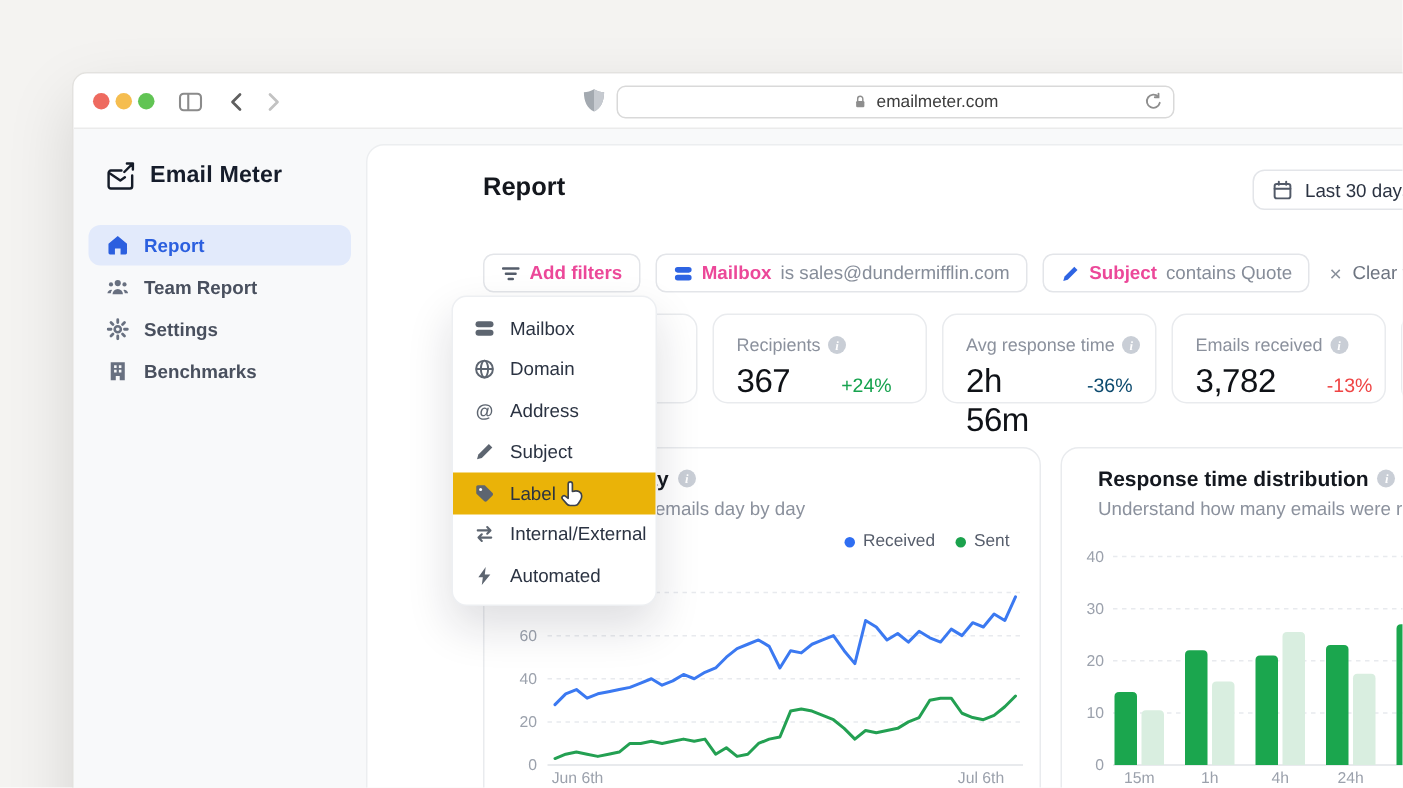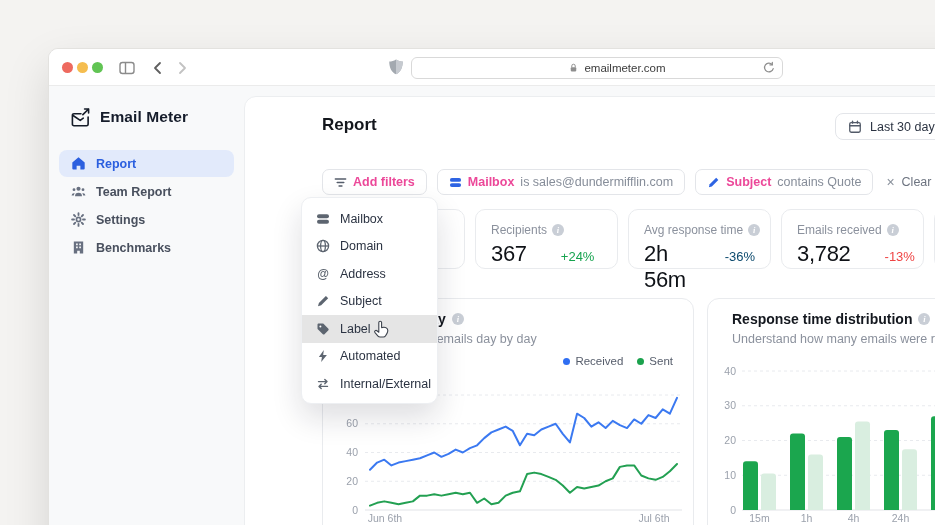--- a/index.html
+++ b/index.html
@@ -78,21 +78,21 @@
   .plot { position:absolute; left:14px; }
   .plot-line { top:88px; } .plot-bar { top:64px; }
 
   
   .dropdown { position:absolute; left:301px; top:197px; width:137px; height:207px; background:#fff;
     border:1px solid #edeff2; border-radius:10px; box-shadow:0 14px 30px rgba(18,24,40,.14);
     padding:7px 0; z-index:5; }
   .menu-item { display:flex; align-items:center; gap:10px; height:27.5px; padding:0 14px;
     font-size:12.5px; color:#2b3342; }
   .menu-item svg { width:14px; height:14px; flex:none; color:#5d6570; }
-  .menu-item.hovered { background:#e5e5e5; }
+  .menu-item.hovered { background:#eab308; }
   .at-glyph { font-size:12px; font-weight:bold; color:#5d6570; width:14px; text-align:center; }
 
   .cursor { position:absolute; left:372px; top:320px; width:19px; height:19px; z-index:9; }
 </style>
 </head>
 <body>
 
 <div id="stage">
   <div class="window">
 
@@ -378,29 +378,29 @@
       <span>Subject</span>
     </div>
     <div class="menu-item hovered">
       <svg viewBox="0 0 14 14">
           <path d="M1.5 2.6c0-.6.5-1.1 1.1-1.1h4.1c.3 0 .6.1.8.3l4.9 4.9c.4.4.4 1.1 0 1.6l-3.9 3.9c-.4.4-1.1.4-1.6 0L1.8 7.3a1.1 1.1 0 0 1-.3-.8Z" fill="currentColor"></path>
           <circle cx="4.4" cy="4.4" r="1" fill="#fff"></circle>
         </svg>
       <span>Label</span>
     </div>
     <div class="menu-item">
+      <svg viewBox="0 0 14 14" fill="none" stroke="currentColor" stroke-width="1.4" stroke-linecap="round" stroke-linejoin="round">
+          <path d="M2.5 4.6h8.2M8.8 2.4l2.2 2.2-2.2 2.2M11.5 9.4H3.3M5.2 7.2 3 9.4l2.2 2.2"></path>
+        </svg>
+      <span>Internal/External</span>
+    </div>
+    <div class="menu-item">
       <svg viewBox="0 0 14 14" fill="currentColor">
           <path d="M7.8 1 2.9 7.9h3l-.7 5.1L10.9 6H7.2Z"></path>
         </svg>
       <span>Automated</span>
-    </div>
-    <div class="menu-item">
-      <svg viewBox="0 0 14 14" fill="none" stroke="currentColor" stroke-width="1.4" stroke-linecap="round" stroke-linejoin="round">
-          <path d="M2.5 4.6h8.2M8.8 2.4l2.2 2.2-2.2 2.2M11.5 9.4H3.3M5.2 7.2 3 9.4l2.2 2.2"></path>
-        </svg>
-      <span>Internal/External</span>
     </div>
   </div>
 
   <svg class="cursor" viewBox="0 0 19 19">
     <path d="M8.2 1.2c.8 0 1.4.6 1.4 1.4v5l1.2-.2c2.6-.5 5 .7 5 3.2 0 1-.3 2-.8 2.8l-1.4 2.3c-.5.8-1.4 1.3-2.3 1.3H8.1c-.8 0-1.6-.3-2.1-.9l-3-3.4c-.5-.6-.4-1.5.2-2 .5-.4 1.2-.4 1.7 0l1.9 1.5V2.6c0-.8.6-1.4 1.4-1.4Z" fill="#ffffff" stroke="#3c424c" stroke-width="1.1" stroke-linejoin="round"></path>
   </svg>
 </div>
 
 </body></html>

